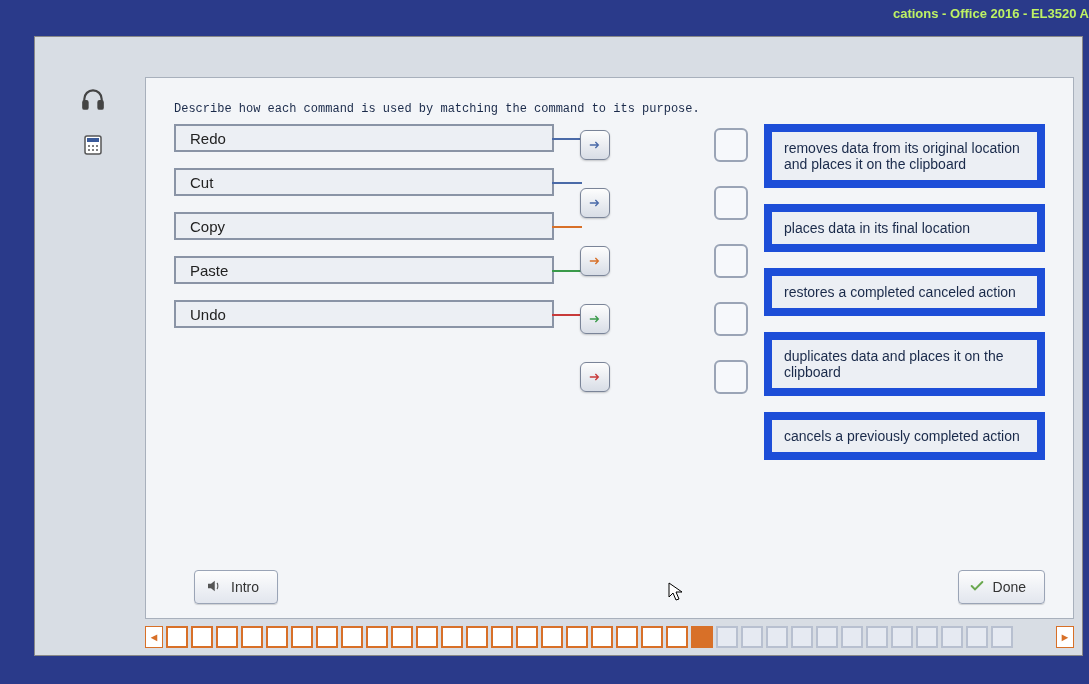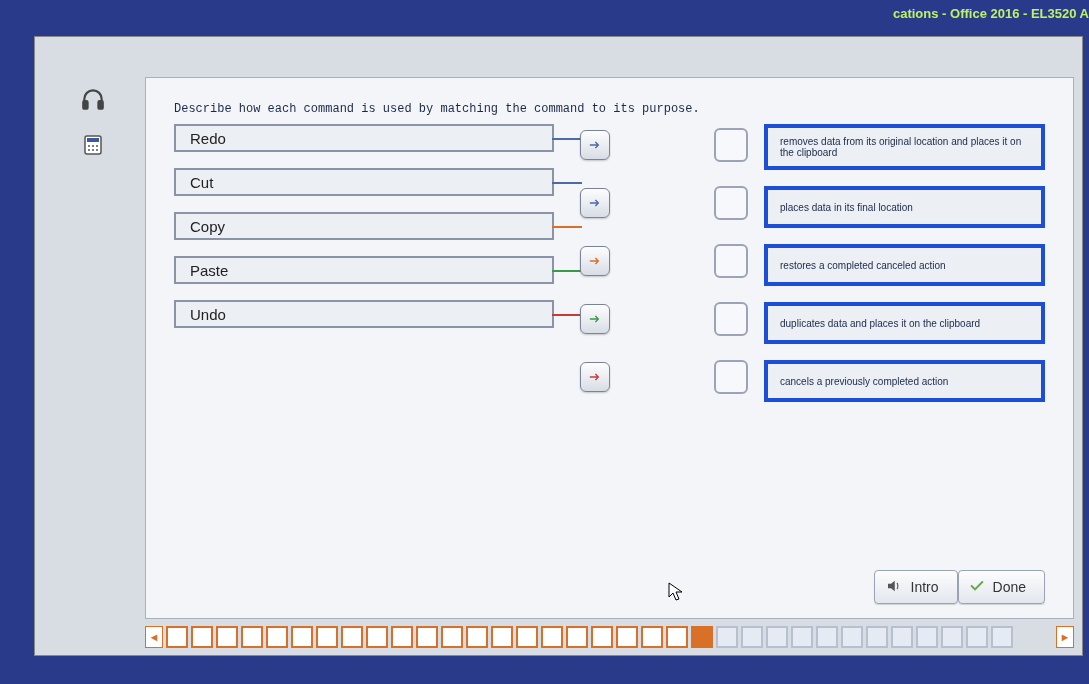--- a/index.html
+++ b/index.html
@@ -114,32 +114,32 @@
     width: 34px;
     height: 34px;
     border: 2px solid #9aa4b6;
     border-radius: 6px;
     background:#f6f8fb;
     position:absolute;
     left: 160px;
   }
   .def-box{
     min-height: 42px;
-    border: 4px solid #1d4ed8;
+    border: 8px solid #1d4ed8;
     background:#eceff4;
     padding: 8px 12px;
-    font-size: 10px;
+    font-size: 14px;
     color:#1a2a4a;
     margin-bottom: 16px;
     display:flex;
     align-items:center;
   }
   .bottom-bar{
     display:flex;
-    justify-content:flex-end;
+    justify-content:space-between;
     align-items:center;
     padding-top:8px;
     margin-left:20px;
   }
   .intro-btn, .done-btn{
     height: 34px;
     padding: 0 18px 0 10px;
     border:1px solid #9aa4b6;
     border-radius:4px;
     background: linear-gradient(#fdfdfd,#e2e6ee);

